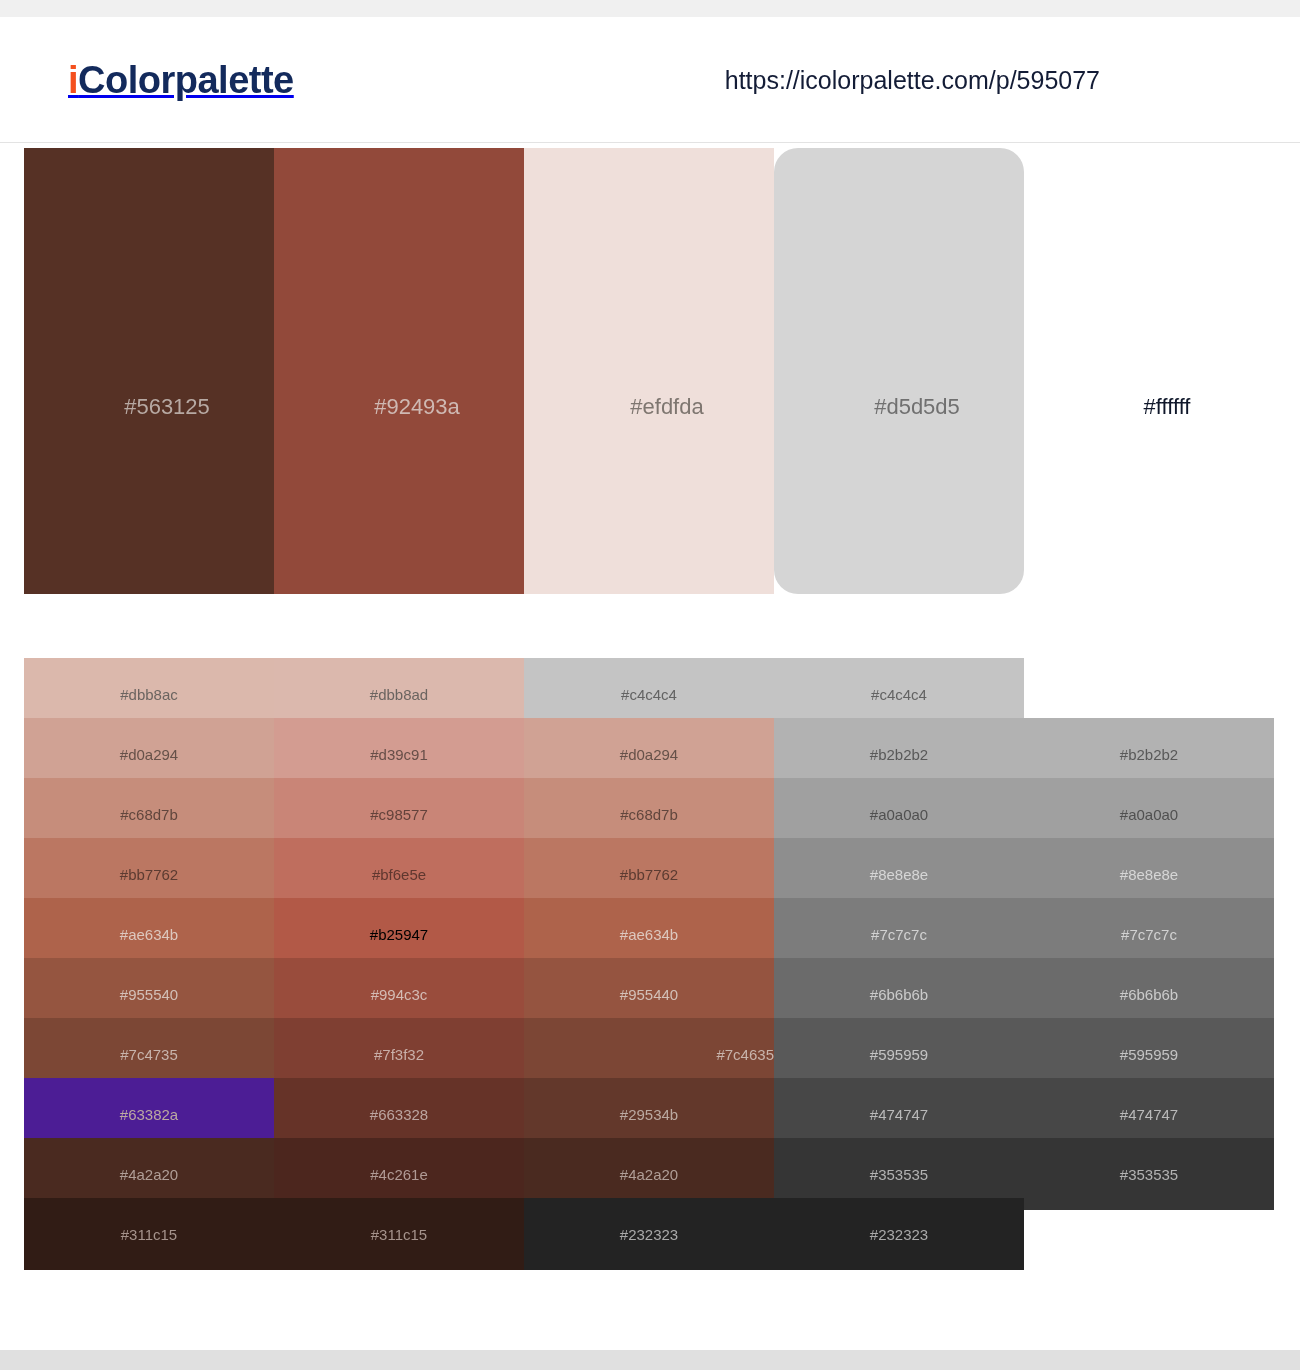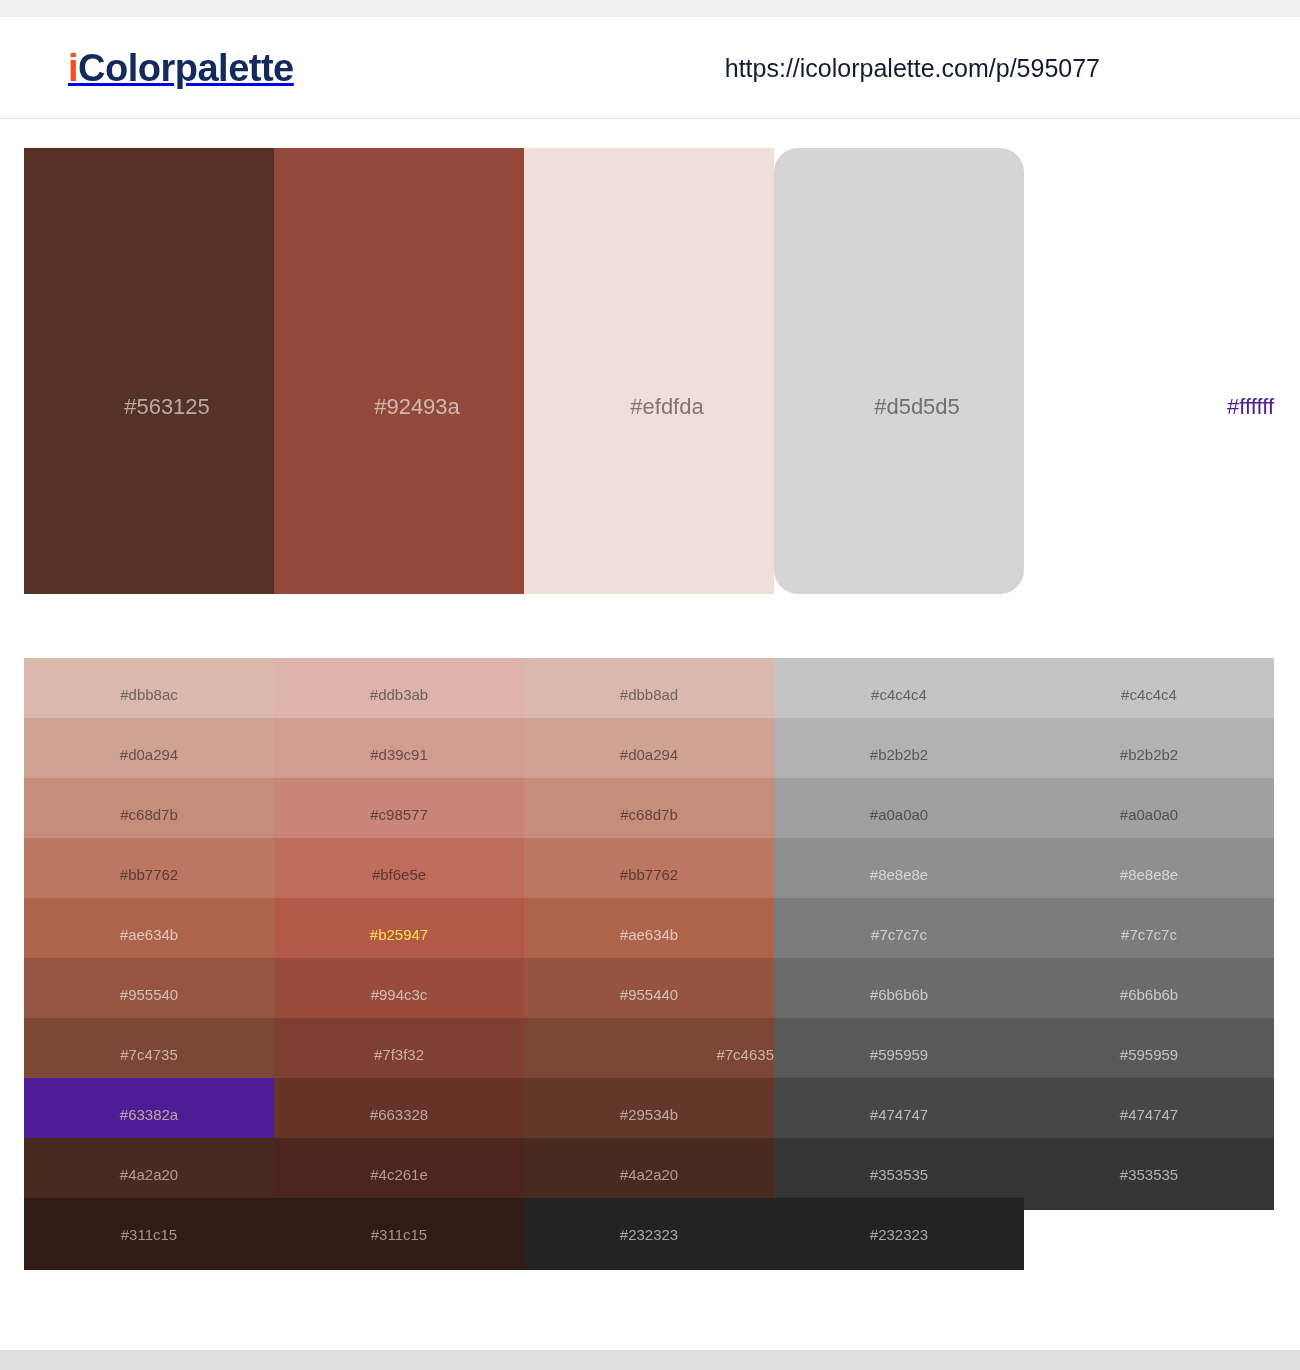--- a/index.html
+++ b/index.html
@@ -24,21 +24,21 @@
     width: 1300px;
     height: 17px;
     background: #f0f0f0;
   }
 
   
   .site-header {
     position: absolute;
     top: 17px; left: 0;
     width: 1300px;
-    height: 102px;
+    height: 126px;
     background: #ffffff;
     border-bottom: 1px solid #e3e3e3;
   }
   .logo {
     position: absolute;
     left: 68px;
     top: 50%;
     transform: translateY(-50%);
     font-size: 38px;
     font-weight: bold;
@@ -142,32 +142,29 @@
   <div class="palette-swatch" style="background: rgb(146, 73, 58);">
     <span class="palette-label" style="color: rgb(207, 185, 179);">#92493a</span>
   </div>
   <div class="palette-swatch" style="background: rgb(239, 223, 218);">
     <span class="palette-label" style="color: rgb(126, 118, 112);">#efdfda</span>
   </div>
   <div class="palette-swatch" style="background: rgb(213, 213, 213); border-radius: 24px;">
     <span class="palette-label" style="color: rgb(112, 112, 112);">#d5d5d5</span>
   </div>
   <div class="palette-swatch" style="background: rgb(255, 255, 255);">
-    <span class="palette-label" style="color: #4c1d95; text-align: right;">#ffffff</span>
+    <span class="palette-label" style="color: #0f172a;">#ffffff</span>
   </div>
 </section>
 
 <section class="shades-grid">
     <div class="shade-row">
       <div class="shade-cell" style="background: rgb(219, 184, 172);">
         <span class="shade-label" style="color: rgb(107, 100, 96);">#dbb8ac</span>
       </div>
-      <div class="shade-cell" style="background: rgb(221, 179, 171);">
-        <span class="shade-label" style="color: rgb(107, 97, 94);">#ddb3ab</span>
-      </div>
       <div class="shade-cell" style="background: rgb(219, 184, 173);">
         <span class="shade-label" style="color: rgb(107, 100, 96);">#dbb8ad</span>
       </div>
       <div class="shade-cell" style="background: rgb(196, 196, 196);">
         <span class="shade-label" style="color: rgb(99, 99, 99);">#c4c4c4</span>
       </div>
       <div class="shade-cell" style="background: rgb(196, 196, 196);">
         <span class="shade-label" style="color: rgb(99, 99, 99);">#c4c4c4</span>
       </div>
     </div>
@@ -220,21 +217,21 @@
       </div>
       <div class="shade-cell" style="background: rgb(142, 142, 142);">
         <span class="shade-label" style="color: rgb(214, 214, 214);">#8e8e8e</span>
       </div>
     </div>
     <div class="shade-row">
       <div class="shade-cell" style="background: rgb(174, 99, 75);">
         <span class="shade-label" style="color: rgb(221, 200, 191);">#ae634b</span>
       </div>
       <div class="shade-cell" style="background: rgb(178, 89, 71);">
-        <span class="shade-label" style="color: #fde047;">#b25947</span>
+        <span class="shade-label" style="color: #000000;">#b25947</span>
       </div>
       <div class="shade-cell" style="background: rgb(174, 99, 75);">
         <span class="shade-label" style="color: rgb(221, 200, 191);">#ae634b</span>
       </div>
       <div class="shade-cell" style="background: rgb(124, 124, 124);">
         <span class="shade-label" style="color: rgb(210, 210, 210);">#7c7c7c</span>
       </div>
       <div class="shade-cell" style="background: rgb(124, 124, 124);">
         <span class="shade-label" style="color: rgb(210, 210, 210);">#7c7c7c</span>
       </div>

